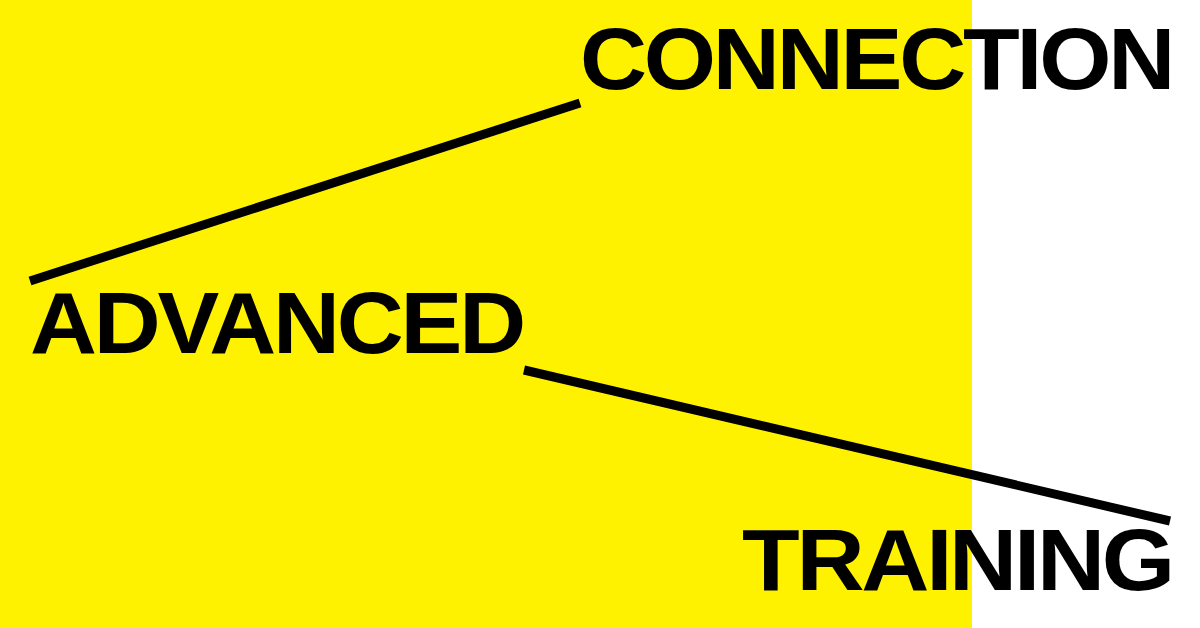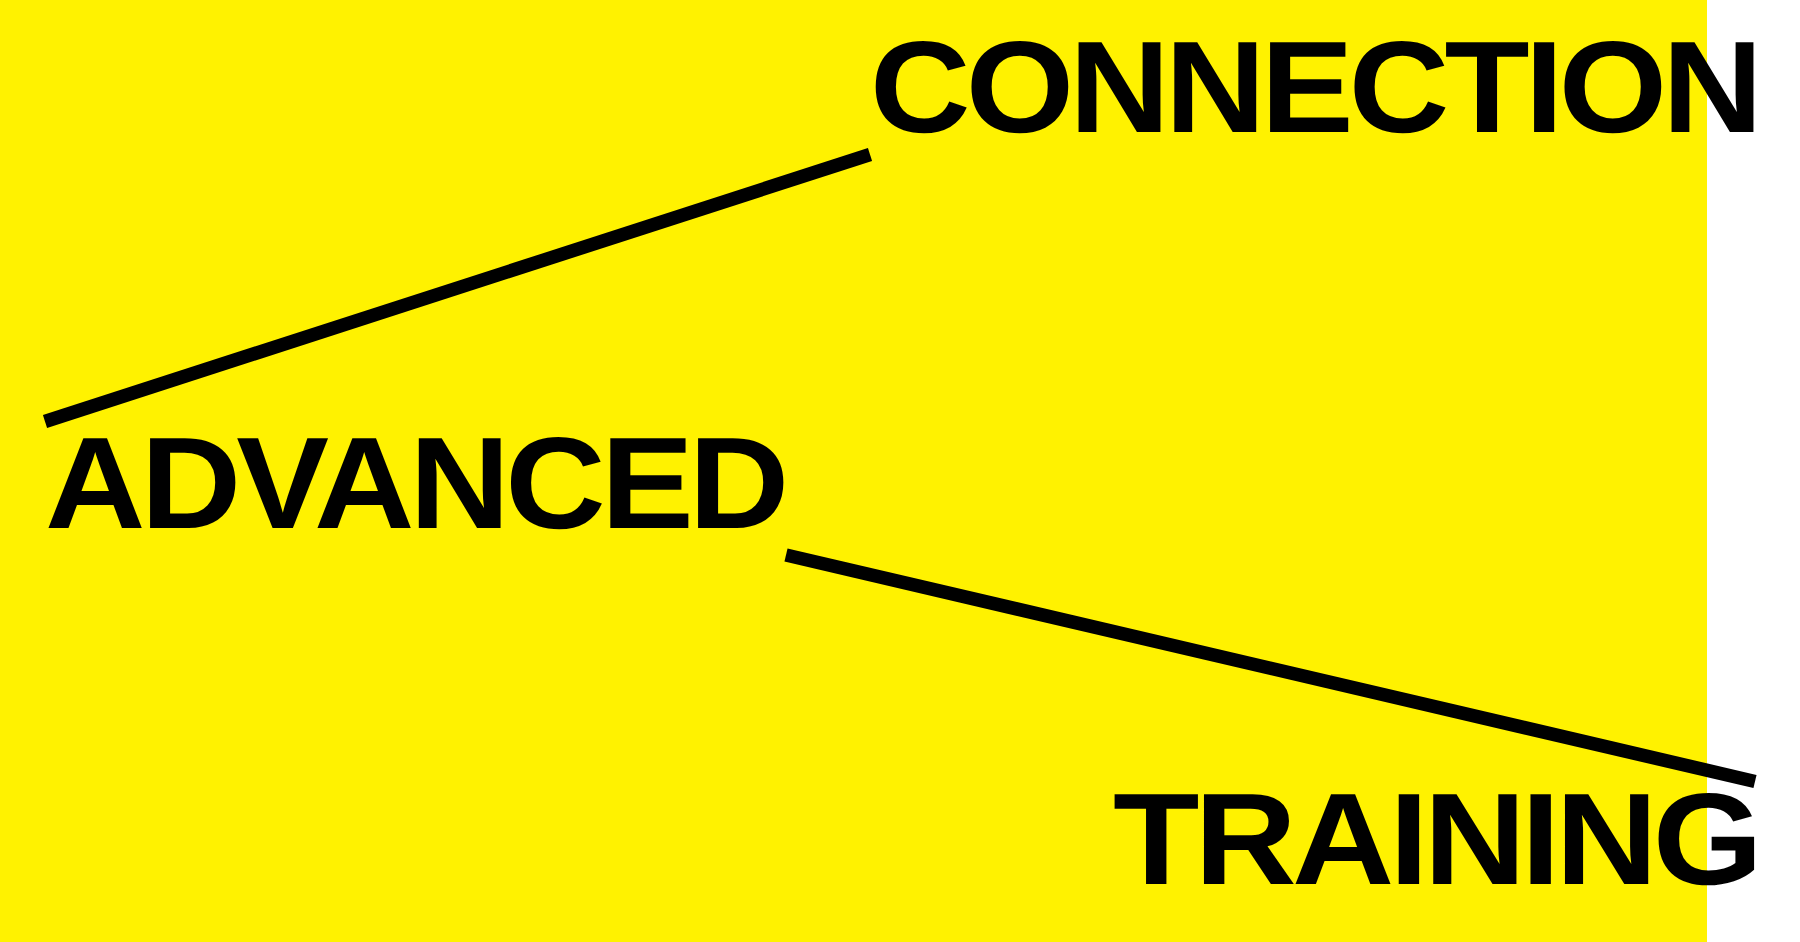--- a/index.html
+++ b/index.html
@@ -10,21 +10,21 @@
       width: 1200px;
       height: 628px;
       overflow: hidden;
       position: relative;
       font-family: "Liberation Sans", "DejaVu Sans", sans-serif;
     }
     .canvas {
       position: absolute;
       left: 0;
       top: 0;
-      width: 1138px;
+      width: 972px;
       height: 628px;
       background: #fff200;
     }
     .lines {
       position: absolute;
       left: 0;
       top: 0;
       width: 1200px;
       height: 628px;
     }

